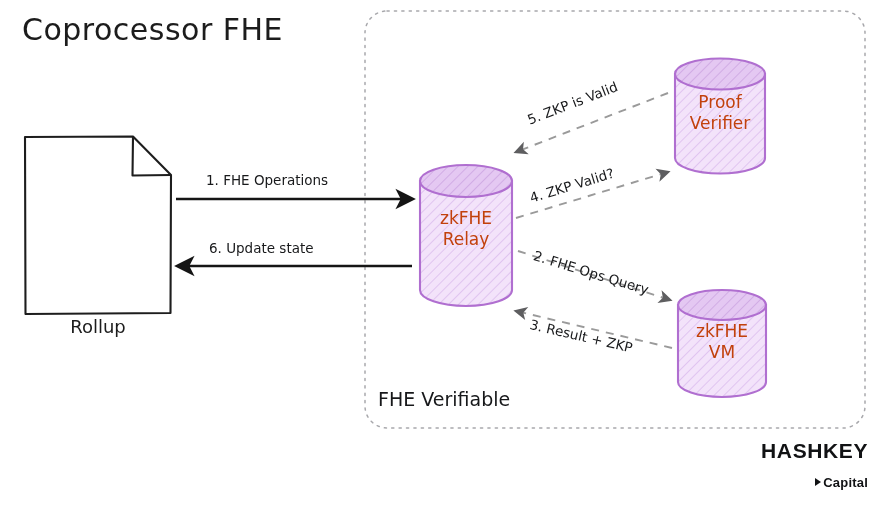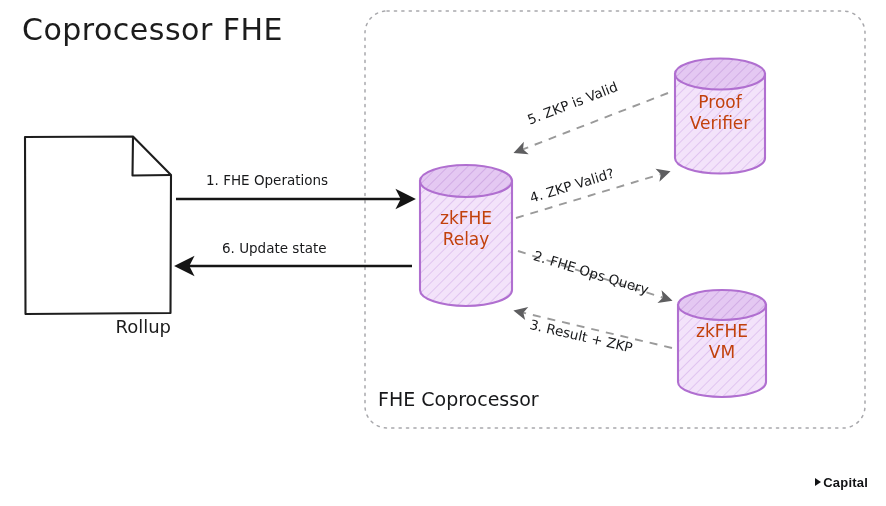--- a/index.html
+++ b/index.html
@@ -161,31 +161,32 @@
 
 <div class="node-label" style="left:416px; top:208px; width:100px;">zkFHE
 Relay</div>
 
 <div class="node-label" style="left:670px; top:92px; width:100px;">Proof
 Verifier</div>
 
 <div class="node-label" style="left:672px; top:321px; width:100px;">zkFHE
 VM</div>
 
-<div class="shape-label" style="left:25px; top:316px; width:146px;text-align:right;">Rollup</div>
+<div class="shape-label" style="left:25px; top:316px; width:146px;">Rollup</div>
 
-<div class="boundary-label" style="left:378px; top:388px;">FHE Coprocessor</div>
+<div class="boundary-label" style="left:378px; top:388px;">FHE Verifiable</div>
 
 <div class="edge-label" style="left:190px; top:172px;margin-left:16px;">1. FHE Operations</div>
 
-<div class="edge-label" style="left:222px; top:240px;">6. Update state</div>
+<div class="edge-label" style="left:209px; top:240px;">6. Update state</div>
 
 <div class="edge-label" style="left:528px; top:112px; transform:rotate(-21deg); transform-origin:left center;">5. ZKP is Valid</div>
 
 <div class="edge-label" style="left:530px; top:190px; transform:rotate(-17deg); transform-origin:left center;">4. ZKP Valid?</div>
 
 <div class="edge-label" style="left:534px; top:247px; transform:rotate(17deg); transform-origin:left center;">2. FHE Ops Query</div>
 
 <div class="edge-label" style="left:530px; top:316px; transform:rotate(13deg); transform-origin:left center;">3. Result + ZKP</div>
 
 <div class="logo">
+  <span class="logo-main">HASHKEY</span>
   <span class="logo-sub"><span class="logo-tri"></span><span>Capital</span></span>
 </div>
 
 </body></html>

